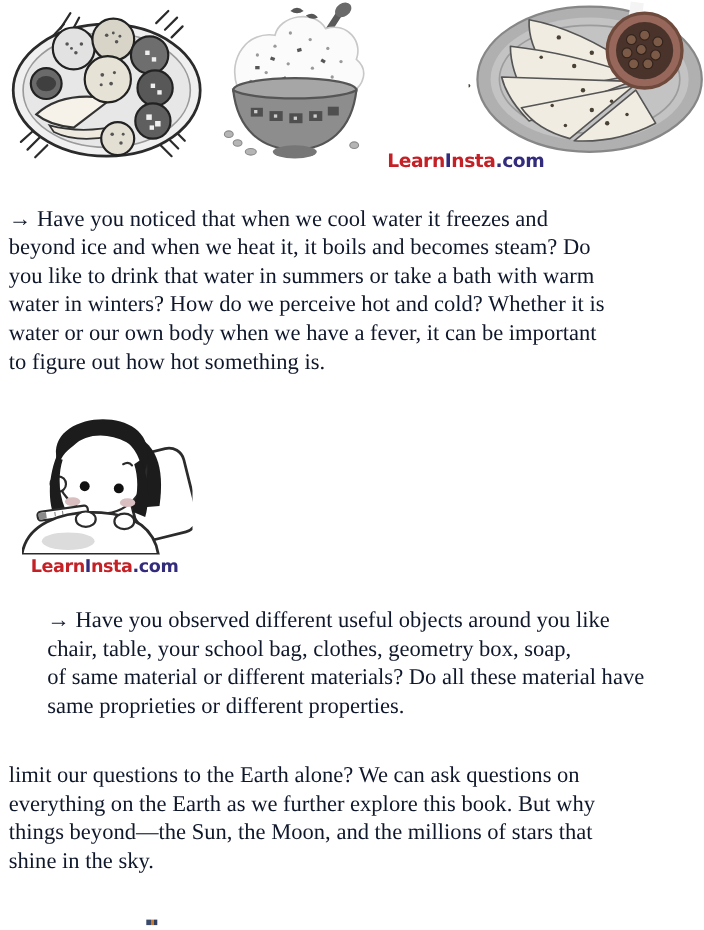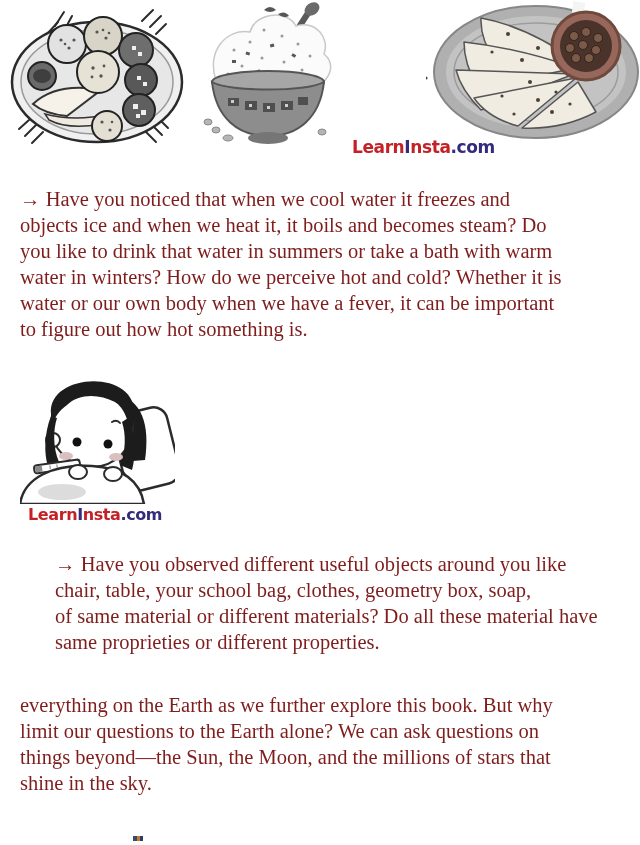--- a/index.html
+++ b/index.html
@@ -1,19 +1,19 @@
 <!DOCTYPE html>
 <html><head>
 <meta charset="utf-8">
 <style>
   html,body{margin:0;padding:0;background:#fff;}
   #page{position:relative;width:640px;height:845px;background:#ffffff;overflow:hidden;
         font-family:"Liberation Serif", serif;}
   .illus{position:absolute;}
-  .para{position:absolute;left:20px;color:#7f1d1d;font-size:20.5px;line-height:26px;
+  .para{position:absolute;left:8px;color:#0f172a;font-size:20.5px;line-height:26px;
         white-space:nowrap;font-family:"Liberation Serif", serif;}
   .logo{position:absolute;font-family:"DejaVu Sans", sans-serif;font-weight:bold;
         font-size:17px;letter-spacing:-0.4px;white-space:nowrap;}
   .logo .red{color:#c42127;}
   .logo .navy{color:#332c7c;}
   .logo2{font-size:16px;}
   .sliver{position:absolute;left:133px;top:836px;width:10px;height:5px;
           background:linear-gradient(90deg,#3a4a6b 0 4px,#c87a33 4px 7px,#2f3e5e 7px);}
 </style>
 </head>
@@ -181,21 +181,21 @@
       </g>
     </svg>
   </div>
 
   <div class="logo" style="left:352px;top:137px;">
     <span class="red">Learn</span><span class="navy">I</span><span class="red">nsta</span><span class="navy">.com</span>
   </div>
 
   <div class="para" style="top:186px;">
     <div>→ Have you noticed that when we cool water it freezes and</div>
-    <div>objects ice and when we heat it, it boils and becomes steam? Do</div>
+    <div>beyond ice and when we heat it, it boils and becomes steam? Do</div>
     <div>you like to drink that water in summers or take a bath with warm</div>
     <div>water in winters? How do we perceive hot and cold? Whether it is</div>
     <div>water or our own body when we have a fever, it can be important</div>
     <div>to figure out how hot something is.</div>
   </div>
 
   <div class="illus" style="left:20px;top:352px;width:155px;height:152px;">
     <svg width="155" height="152" viewBox="0 0 155 152">
       <rect x="98" y="58" width="56" height="78" rx="14" fill="#fff" stroke="#2b2b2b" stroke-width="2.5" transform="rotate(-14 126 97)"></rect>
       <path d="M 96,42 C 122,48 130,72 125,108 L 100,110 Z" fill="#1c1c1c"></path>
@@ -230,21 +230,21 @@
   </div>
 
   <div class="para" style="top:551px;margin-left:35px;">
     <div>→ Have you observed different useful objects around you like</div>
     <div>chair, table, your school bag, clothes, geometry box, soap,</div>
     <div>of same material or different materials? Do all these material have</div>
     <div>same proprieties or different properties.</div>
   </div>
 
   <div class="para" style="top:692px;">
+    <div>limit our questions to the Earth alone? We can ask questions on</div>
     <div>everything on the Earth as we further explore this book. But why</div>
-    <div>limit our questions to the Earth alone? We can ask questions on</div>
     <div>things beyond—the Sun, the Moon, and the millions of stars that</div>
     <div>shine in the sky.</div>
   </div>
 
   <div class="sliver"></div>
 
 </div>
 
 </body></html>

